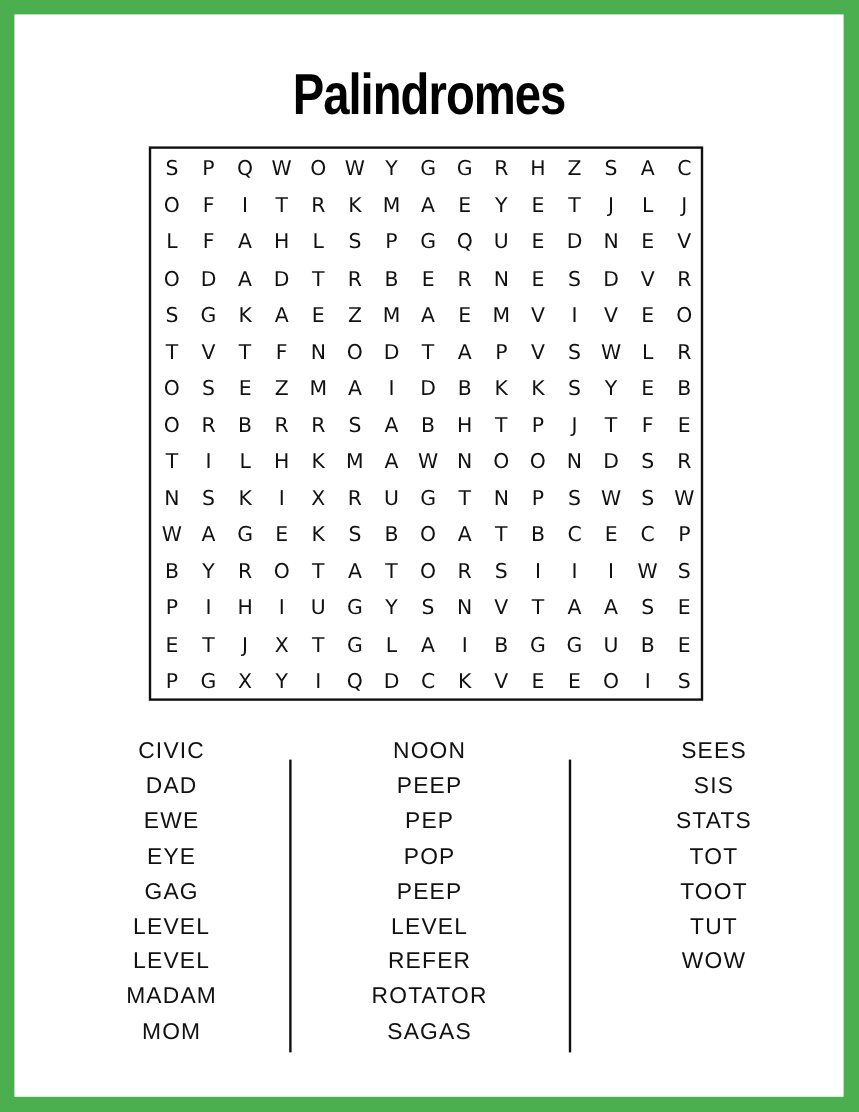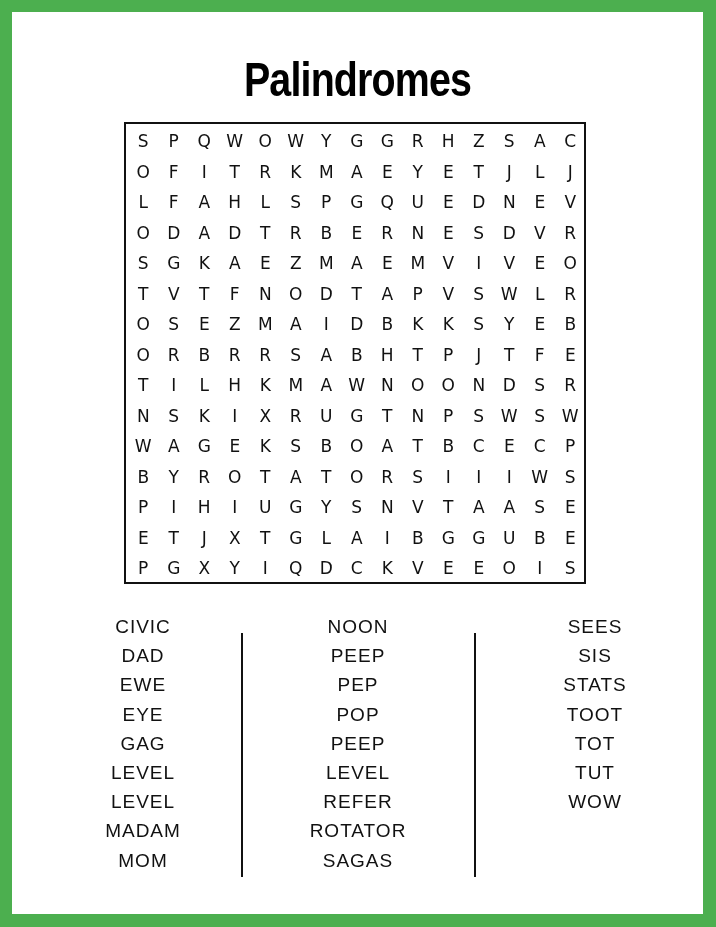--- a/index.html
+++ b/index.html
@@ -365,19 +365,19 @@
         <div class="word">PEEP</div>
         <div class="word">LEVEL</div>
         <div class="word">REFER</div>
         <div class="word">ROTATOR</div>
         <div class="word">SAGAS</div>
       </div>
       <div class="col" style="left: 483px;">
         <div class="word">SEES</div>
         <div class="word">SIS</div>
         <div class="word">STATS</div>
+        <div class="word">TOT</div>
         <div class="word">TOOT</div>
-        <div class="word">TOT</div>
         <div class="word">TUT</div>
         <div class="word">WOW</div>
       </div>
     </div>
 </div>
 
 </body></html>

